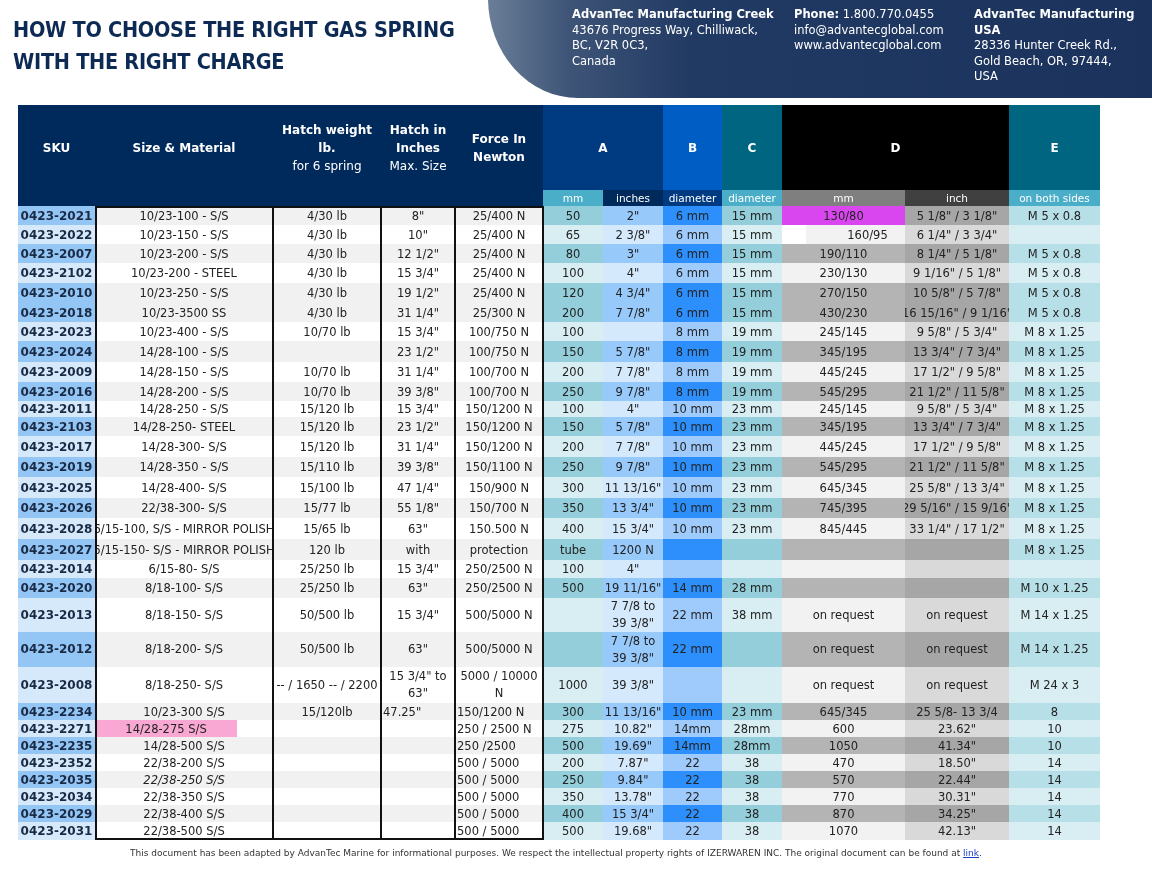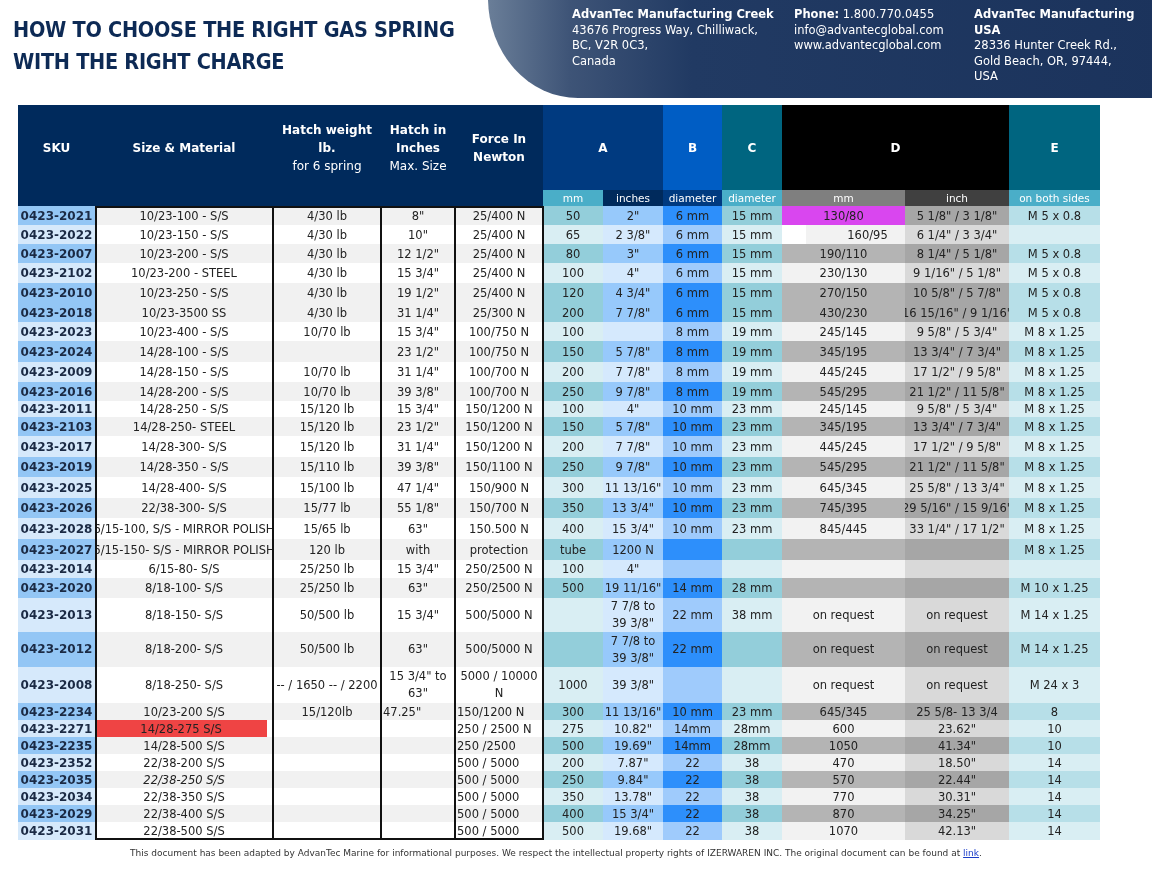--- a/index.html
+++ b/index.html
@@ -421,35 +421,35 @@
         <div class="cell wrap" style="left: 525px; top: 562px; width: 60px; height: 36px; background: rgb(217, 238, 243);">1000</div>
         <div class="cell wrap" style="left: 585px; top: 562px; width: 60px; height: 36px; background: rgb(213, 233, 253);">39 3/8"</div>
         <div class="cell wrap" style="left: 645px; top: 562px; width: 59px; height: 36px; background: rgb(159, 203, 252);"></div>
         <div class="cell wrap" style="left: 704px; top: 562px; width: 60px; height: 36px; background: rgb(217, 238, 243);"></div>
         <div class="cell wrap" style="left: 764px; top: 562px; width: 123px; height: 36px; background: rgb(242, 242, 242);">on request</div>
         <div class="cell wrap" style="left: 887px; top: 562px; width: 104px; height: 36px; background: rgb(217, 217, 217);">on request</div>
         <div class="cell wrap" style="left: 991px; top: 562px; width: 91px; height: 36px; background: rgb(217, 238, 243);">M 24 x 3</div>
       </div>
       <div>
         <div class="cell sku" style="left: 0px; top: 598px; width: 77px; height: 17px; background: rgb(147, 198, 245);">0423-2234</div>
-        <div class="cell" style="left: 77px; top: 598px; width: 178px; height: 17px; background: rgb(241, 241, 241);">10/23-200 S/S</div>
+        <div class="cell" style="left: 77px; top: 598px; width: 178px; height: 17px; background: rgb(241, 241, 241);">10/23-300 S/S</div>
         <div class="cell" style="left: 255px; top: 598px; width: 108px; height: 17px; background: rgb(241, 241, 241);">15/120lb</div>
         <div class="cell left" style="left: 363px; top: 598px; width: 74px; height: 17px; background: rgb(241, 241, 241);">47.25"</div>
         <div class="cell left" style="left: 437px; top: 598px; width: 88px; height: 17px; background: rgb(241, 241, 241);">150/1200 N</div>
         <div class="cell" style="left: 525px; top: 598px; width: 60px; height: 17px; background: rgb(147, 206, 218);">300</div>
         <div class="cell" style="left: 585px; top: 598px; width: 60px; height: 17px; background: rgb(151, 201, 251);">11 13/16"</div>
         <div class="cell" style="left: 645px; top: 598px; width: 59px; height: 17px; background: rgb(45, 143, 251);">10 mm</div>
         <div class="cell" style="left: 704px; top: 598px; width: 60px; height: 17px; background: rgb(147, 206, 218);">23 mm</div>
         <div class="cell" style="left: 764px; top: 598px; width: 123px; height: 17px; background: rgb(180, 180, 180);">645/345</div>
         <div class="cell" style="left: 887px; top: 598px; width: 104px; height: 17px; background: rgb(166, 166, 166);">25 5/8- 13 3/4</div>
         <div class="cell" style="left: 991px; top: 598px; width: 91px; height: 17px; background: rgb(183, 223, 232);">8</div>
       </div>
       <div>
         <div class="cell sku" style="left: 0px; top: 615px; width: 77px; height: 17px; background: rgb(214, 233, 251);">0423-2271</div>
-        <div class="cell" style="left: 77px; top: 615px; width: 172px; height: 17px; background: #ef4444;">14/28-275 S/S</div>
+        <div class="cell" style="left: 77px; top: 615px; width: 142px; height: 17px; background: #f9a8d4;">14/28-275 S/S</div>
         <div class="cell" style="left: 255px; top: 615px; width: 108px; height: 17px; background: rgb(255, 255, 255);"></div>
         <div class="cell" style="left: 363px; top: 615px; width: 74px; height: 17px; background: rgb(255, 255, 255);"></div>
         <div class="cell left" style="left: 437px; top: 615px; width: 88px; height: 17px; background: rgb(255, 255, 255);">250 / 2500 N</div>
         <div class="cell" style="left: 525px; top: 615px; width: 60px; height: 17px; background: rgb(217, 238, 243);">275</div>
         <div class="cell" style="left: 585px; top: 615px; width: 60px; height: 17px; background: rgb(213, 233, 253);">10.82"</div>
         <div class="cell" style="left: 645px; top: 615px; width: 59px; height: 17px; background: rgb(159, 203, 252);">14mm</div>
         <div class="cell" style="left: 704px; top: 615px; width: 60px; height: 17px; background: rgb(217, 238, 243);">28mm</div>
         <div class="cell" style="left: 764px; top: 615px; width: 123px; height: 17px; background: rgb(242, 242, 242);">600</div>
         <div class="cell" style="left: 887px; top: 615px; width: 104px; height: 17px; background: rgb(217, 217, 217);">23.62"</div>
         <div class="cell" style="left: 991px; top: 615px; width: 91px; height: 17px; background: rgb(217, 238, 243);">10</div>

